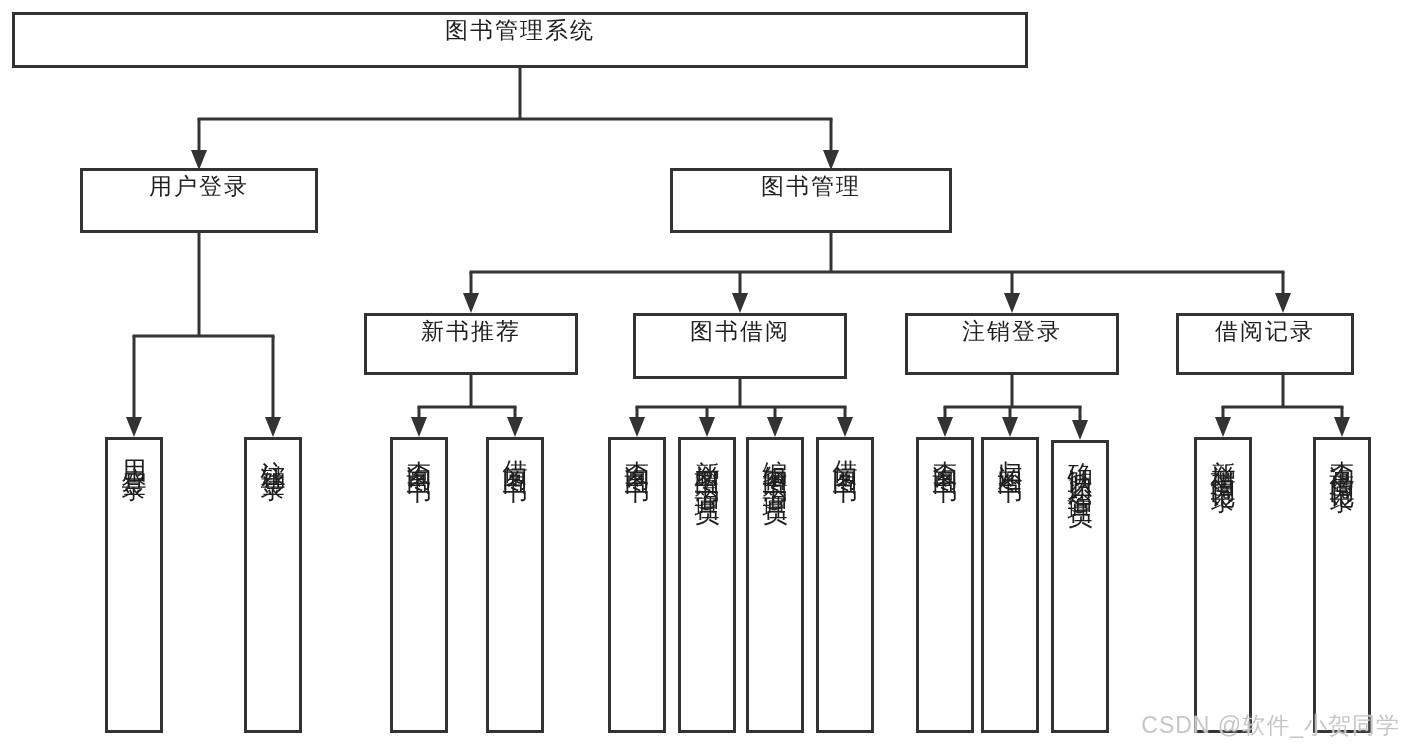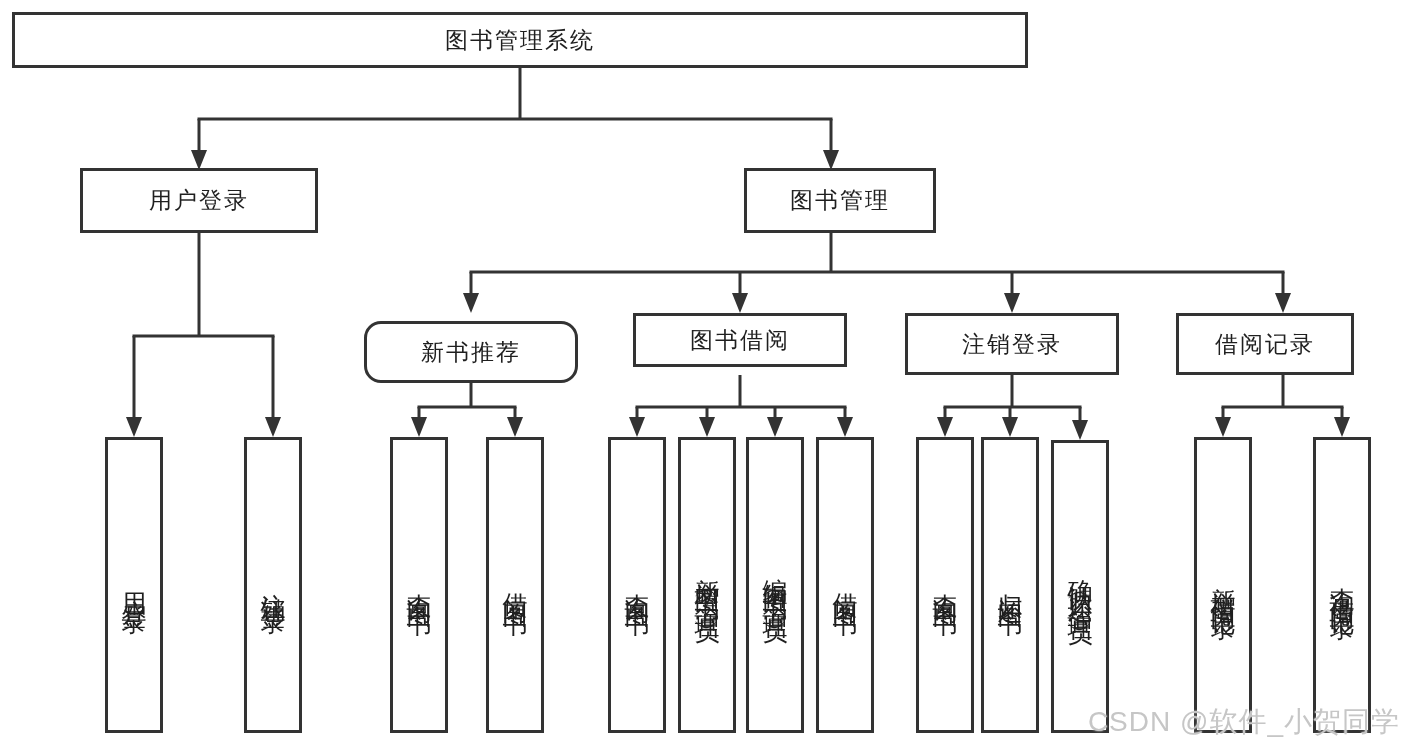--- a/index.html
+++ b/index.html
@@ -3,31 +3,31 @@
 <meta charset="utf-8">
 <style>
   html,body { margin:0; padding:0; background:#ffffff; }
   .canvas {
     position:relative; width:1405px; height:747px; background:#ffffff;
     font-family:"Liberation Sans","DejaVu Sans",sans-serif; overflow:hidden;
   }
   svg.connectors { position:absolute; left:0; top:0; z-index:1; }
   .node {
     position:absolute; background:#ffffff; border:3px solid #333333;
-    box-sizing:border-box; display:flex; align-items:center; justify-content:center;
+    box-sizing:border-box; display:flex; align-items:flex-start; justify-content:center;
     color:#1f1f1f; z-index:2;
   }
   .node.h .lbl { font-size:23px; letter-spacing:2px; white-space:nowrap; }
   .node.v .lbl {
     writing-mode:vertical-rl; text-orientation:mixed;
     font-size:25px; letter-spacing:6px; line-height:1;
   }
   .watermark {
     position:absolute; right:5px; bottom:6px; z-index:5;
-    font-size:28px; color:#c6c6c6; letter-spacing:1px; white-space:nowrap;
+    font-size:23px; color:#c6c6c6; letter-spacing:1px; white-space:nowrap;
     text-shadow:0 0 2px #ffffff;
   }
 </style>
 </head>
 <body>
 
 <div class="canvas">
   <svg class="connectors" width="1405" height="747" viewBox="0 0 1405 747">
       <line x1="520" y1="68" x2="520" y2="119" stroke="#333333" stroke-width="3"></line>
       <line x1="197.5" y1="119" x2="832.5" y2="119" stroke="#333333" stroke-width="3"></line>
@@ -82,27 +82,27 @@
       <line x1="1342" y1="407" x2="1342" y2="421" stroke="#333333" stroke-width="3"></line>
       <polygon points="1334,417 1350,417 1342,437" fill="#333333"></polygon>
     </svg>
   <div id="nodes">
       <div class="node h" style="left: 12px; top: 12px; width: 1016px; height: 56px;">
         <span class="lbl">图书管理系统</span>
       </div>
       <div class="node h" style="left: 80px; top: 168px; width: 238px; height: 65px;">
         <span class="lbl">用户登录</span>
       </div>
-      <div class="node h" style="left: 744px; top: 168px; width: 192px; height: 65px;">
+      <div class="node h" style="left: 670px; top: 168px; width: 282px; height: 65px;">
         <span class="lbl">图书管理</span>
       </div>
-      <div class="node h" style="left: 364px; top: 321px; width: 214px; height: 62px; border-radius: 17px;">
+      <div class="node h" style="left: 364px; top: 313px; width: 214px; height: 62px;">
         <span class="lbl">新书推荐</span>
       </div>
-      <div class="node h" style="left: 633px; top: 313px; width: 214px; height: 54px;">
+      <div class="node h" style="left: 633px; top: 313px; width: 214px; height: 66px;">
         <span class="lbl">图书借阅</span>
       </div>
       <div class="node h" style="left: 905px; top: 313px; width: 214px; height: 62px;">
         <span class="lbl">注销登录</span>
       </div>
       <div class="node h" style="left: 1176px; top: 313px; width: 178px; height: 62px;">
         <span class="lbl">借阅记录</span>
       </div>
       <div class="node v" style="left: 105px; top: 437px; width: 58px; height: 296px;">
         <span class="lbl">用户登录</span>

